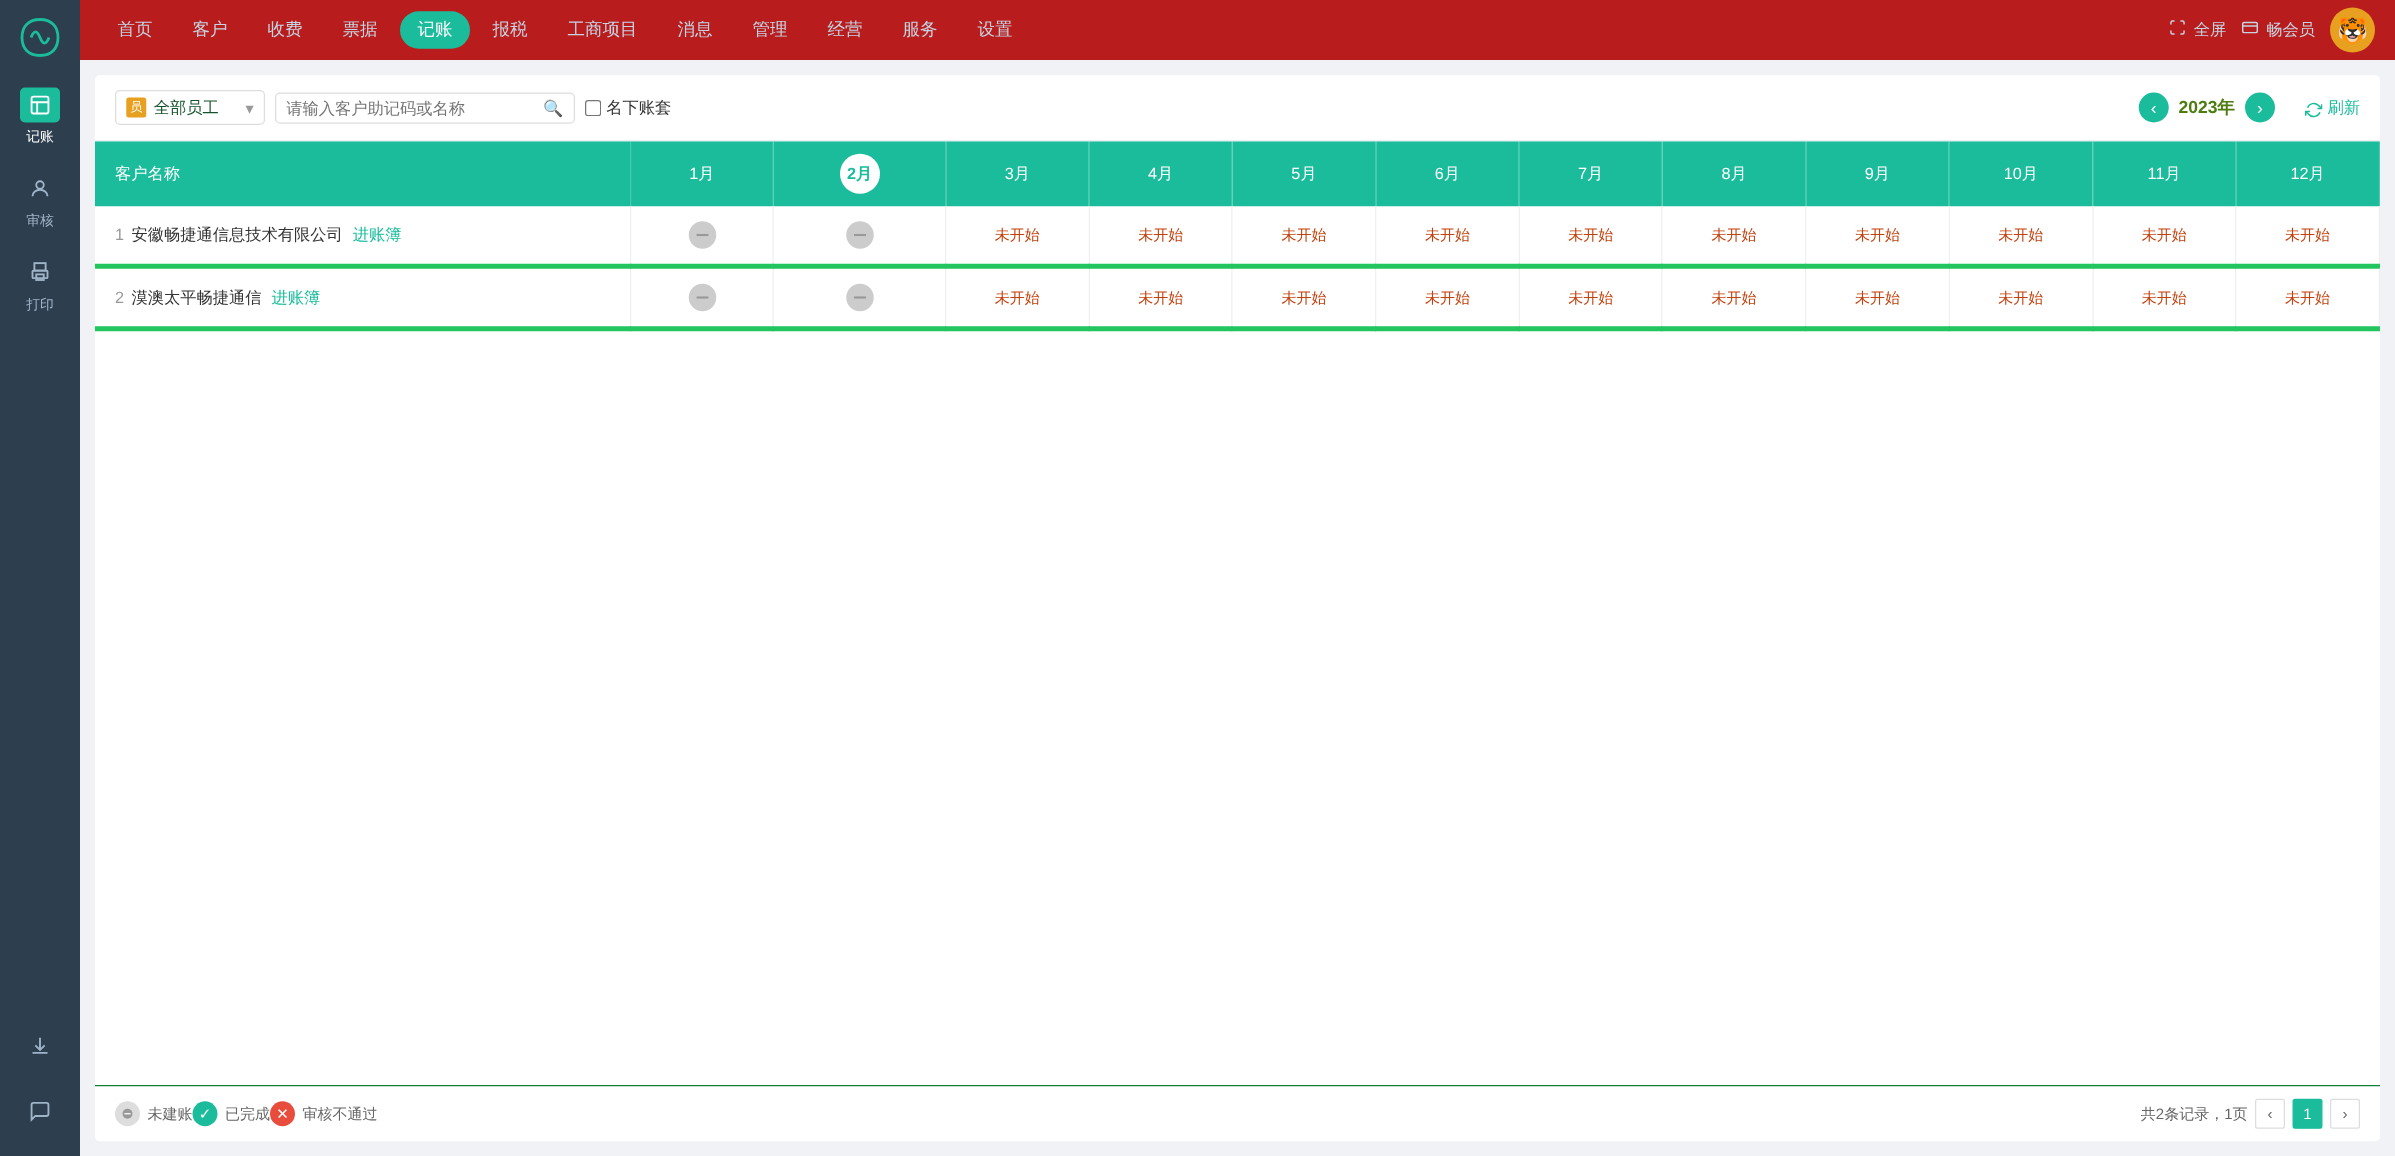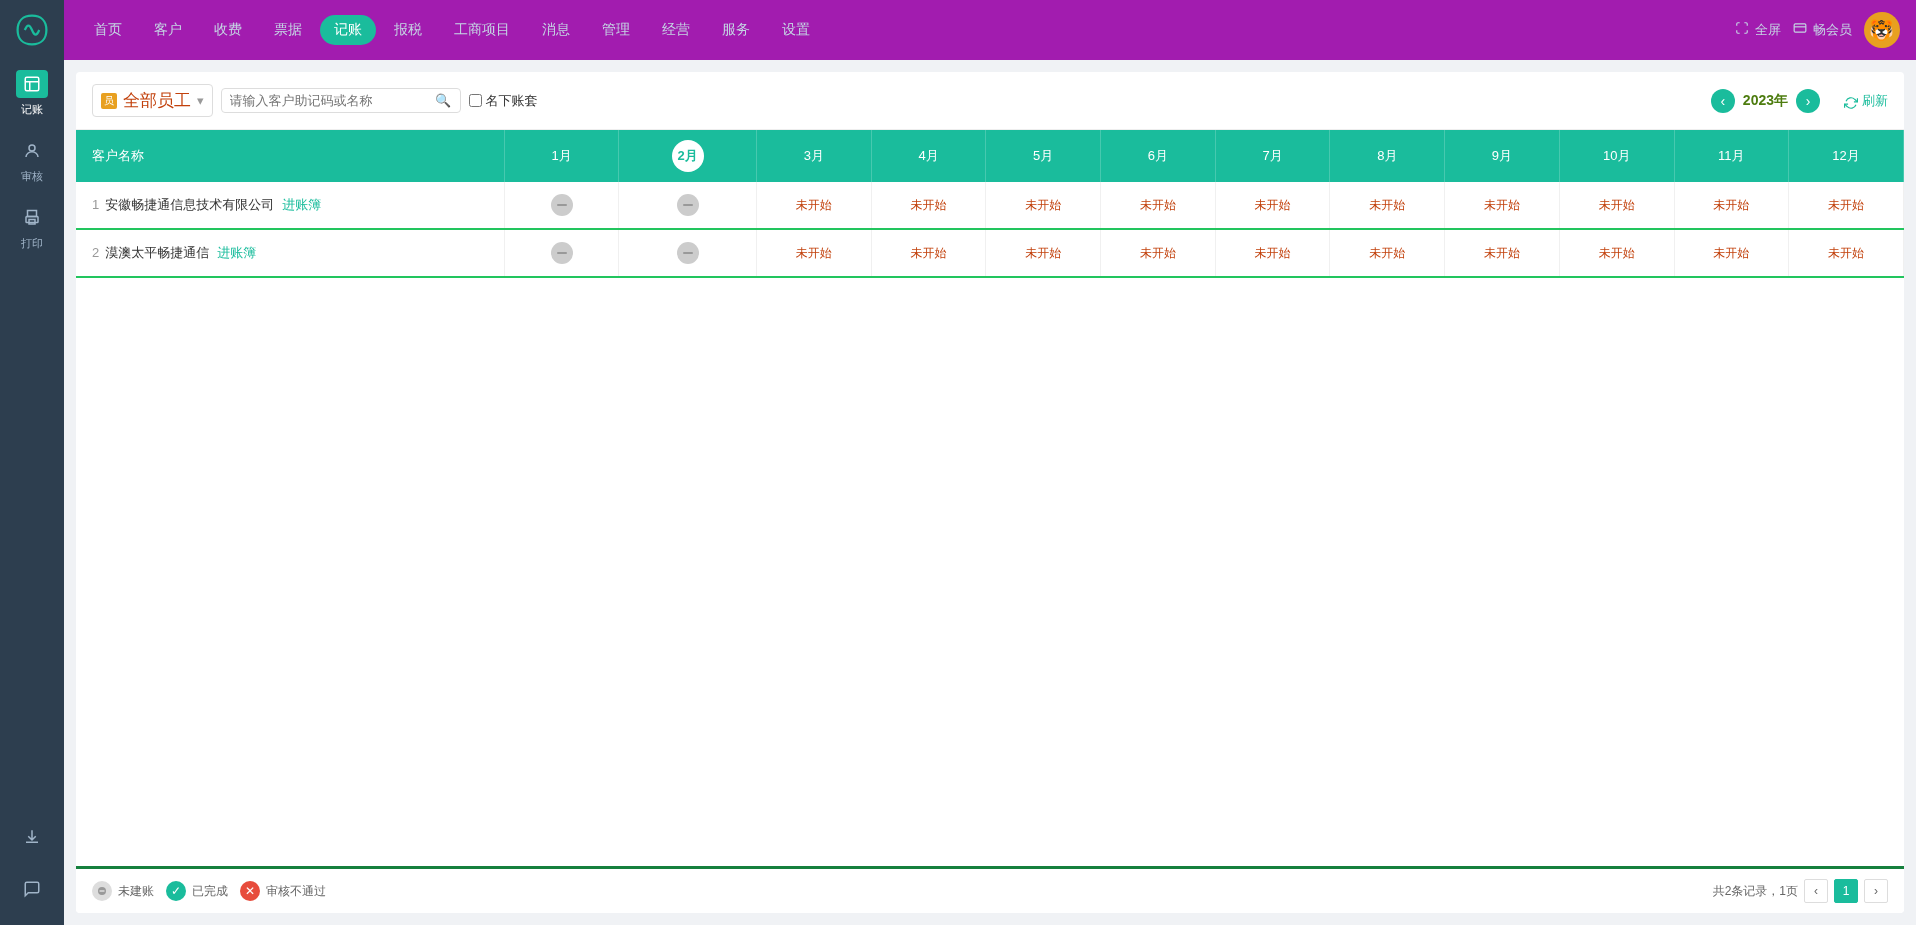--- a/index.html
+++ b/index.html
@@ -55,22 +55,22 @@
     
     .main {
       flex: 1;
       display: flex;
       flex-direction: column;
       overflow: hidden;
     }
 
     
     .topnav {
-      background: #a21caf;
-      height: 60px;
+      background: #b91c1c;
+      height: 48px;
       display: flex;
       align-items: center;
       padding: 0 16px;
       gap: 4px;
       flex-shrink: 0;
     }
     .topnav-item {
       color: #c5d5e4;
       padding: 6px 14px;
       border-radius: 4px;
@@ -137,21 +137,21 @@
       cursor: pointer;
       min-width: 120px;
     }
     .employee-select-icon {
       width: 16px; height: 16px;
       background: #e8a020;
       border-radius: 2px;
       display: flex; align-items: center; justify-content: center;
       color: #fff; font-size: 10px;
     }
-    .employee-select-label { color: #c2410c; font-size: 17px; }
+    .employee-select-label { color: #14532d; font-size: 13px; }
     .employee-select-arrow { color: #999; margin-left: auto; }
     .search-box {
       display: flex;
       align-items: center;
       border: 1px solid #ddd;
       border-radius: 4px;
       padding: 4px 8px;
       gap: 4px;
       flex: 1;
       max-width: 240px;
@@ -201,21 +201,21 @@
       text-align: center;
       border-right: 1px solid rgba(255,255,255,0.2);
     }
     thead th.col-name { text-align: left; padding-left: 16px; }
     .month-circle {
       display: inline-flex; align-items: center; justify-content: center;
       width: 32px; height: 32px; border-radius: 50%;
       background: #fff; color: #1abc9c; font-weight: bold;
     }
     tbody tr {
-      border-bottom: 2px solid #22c55e;
+      border-bottom: 4px solid #22c55e;
     }
     tbody td {
       padding: 12px 8px;
       text-align: center;
       font-size: 13px;
       color: #666;
       border-right: 1px solid #f0f0f0;
     }
     tbody td.col-name {
       text-align: left;
@@ -226,22 +226,22 @@
     .link-btn {
       color: #1abc9c; cursor: pointer; margin-left: 8px;
     }
     .not-started { color: #c2410c; font-size: 12px; }
 
     
     .footer {
       padding: 10px 16px;
       display: flex;
       align-items: center;
-      gap: 12px;
-      border-top: 3px solid #15803d;
+      gap: 0;
+      border-top: 1px solid #15803d;
       flex-shrink: 0;
       background: #fff;
     }
     .legend-item {
       display: flex; align-items: center; gap: 6px; font-size: 12px; color: #666;
     }
     .legend-dot { width: 20px; height: 20px; border-radius: 50%; display: flex; align-items: center; justify-content: center; }
     .legend-dot.gray { background: #ddd; }
     .legend-dot.teal { background: #1abc9c; color: #fff; font-size: 12px; }
     .legend-dot.red { background: #e74c3c; color: #fff; font-size: 12px; }

